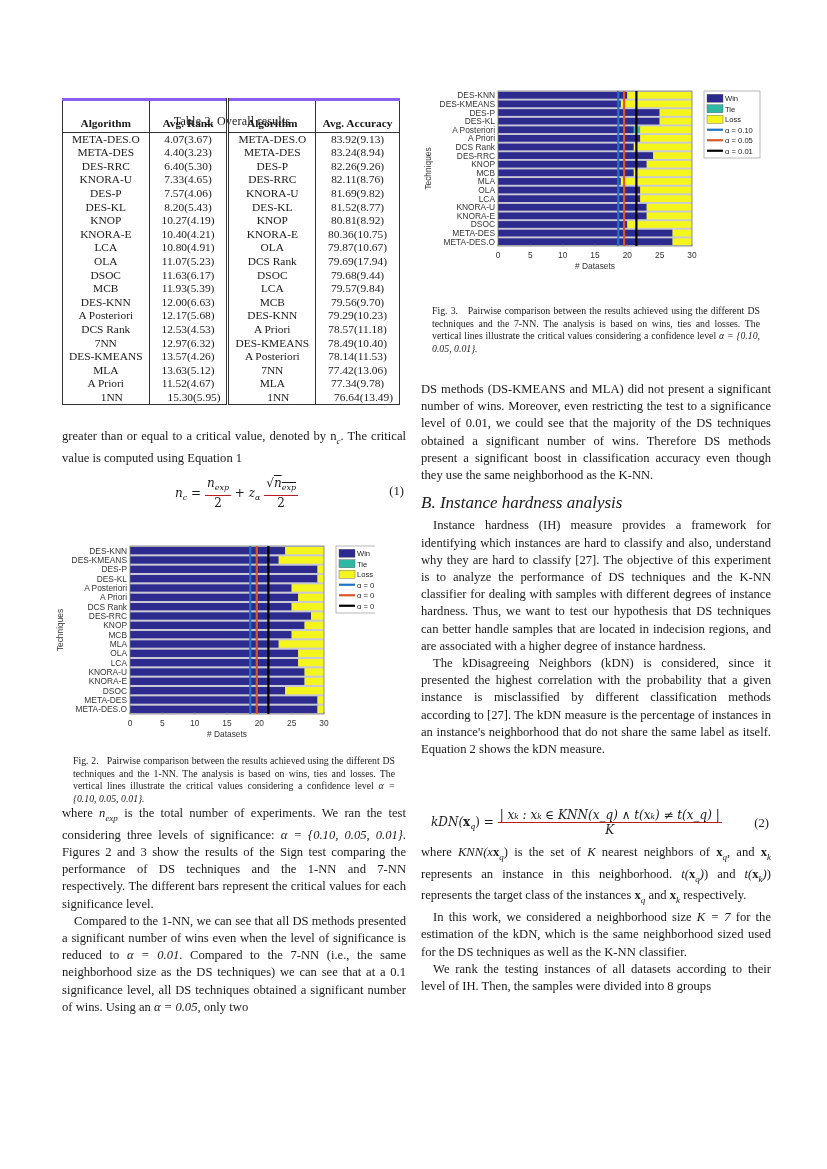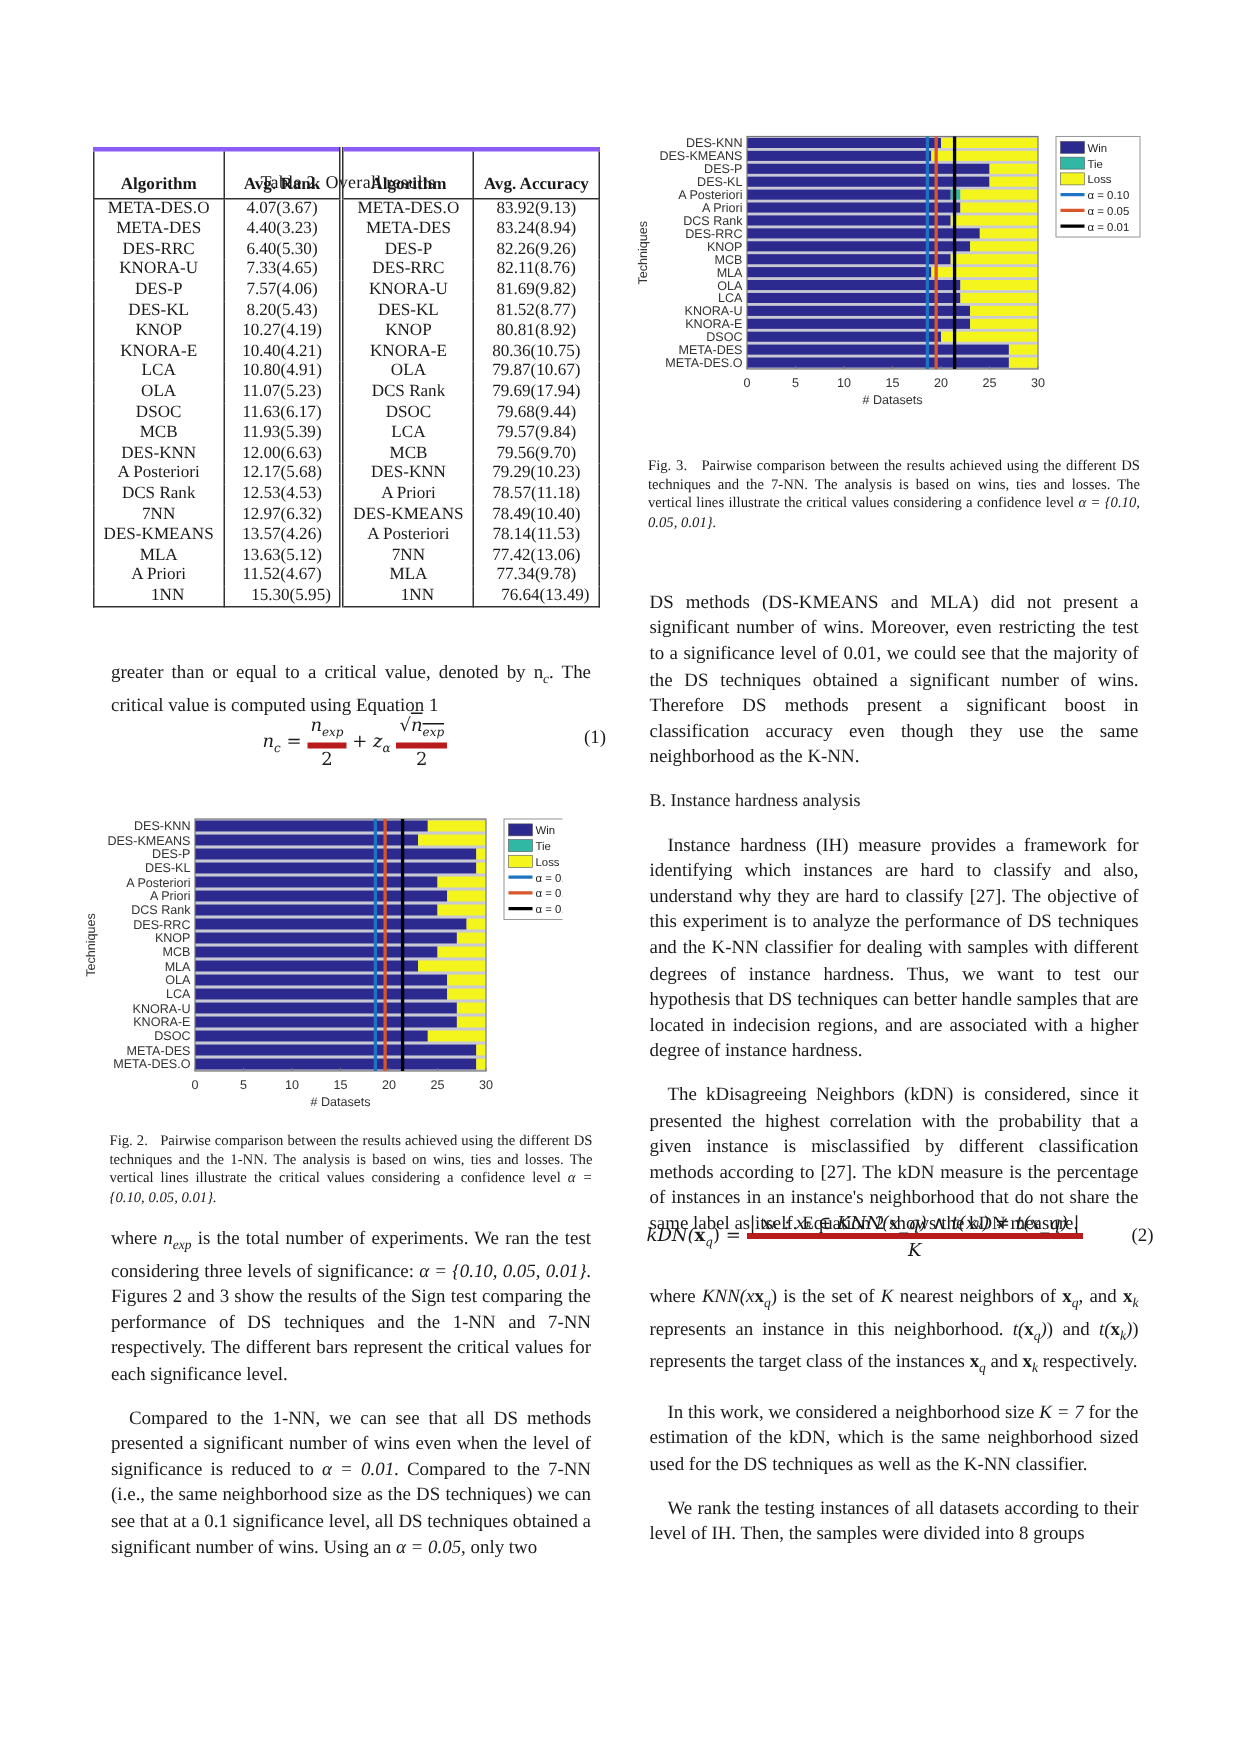--- a/index.html
+++ b/index.html
@@ -1,35 +1,35 @@
 <!DOCTYPE html>
 <html><head>
 <meta charset="utf-8">
 <style>
   html, body { margin: 0; padding: 0; background: #ffffff; }
   body { width: 827px; height: 1169px; position: relative; overflow: hidden;
          font-family: "Liberation Serif", "DejaVu Serif", serif; color: #1a1a1a; }
   .abs { position: absolute; }
   .col-text { font-size: 12.6px; line-height: 17.2px; text-align: justify; }
-  .col-text p { margin: 12px; }
+  .col-text p { margin: 0; }
   .indent { text-indent: 12px; }
   .caption { font-size: 9.8px; line-height: 12.6px; text-align: justify; }
   .caption p { margin: 11px; }
   .table-title { font-size: 12px; letter-spacing: 0.2px; text-align: center; margin-top: 42px; }
   table.results { border-collapse: collapse; font-size: 11.4px; line-height: 13.6px; }
   table.results th, table.results td { text-align: center; padding: 0 4px; border-left: 1px solid #333; border-right: 1px solid #333; font-weight: normal; white-space: nowrap; }
   table.results th { border-bottom: 1px solid #333; border-top: 3px solid #8b5cf6; padding-top: 16px; padding-bottom: 1px; font-weight: bold; }
   table.results tr:last-child td { border-bottom: 1px solid #333; padding-left: 16px; }
   table.results .dbl { border-left: 3px double #333; }
   .eq { font-family: "DejaVu Serif", serif; font-style: italic; font-size: 12px; }
   .eqnum { font-family: "Liberation Serif", serif; font-style: normal; font-size: 12.6px; }
   .frac { display: inline-block; vertical-align: middle; text-align: center; }
-  .frac .num { display: block; border-bottom: 4px solid #b91c1c; padding: 0 2px; line-height: 14px; text-align: right; }
+  .frac .num { display: block; border-bottom: 1px solid #b91c1c; padding: 0 2px; line-height: 14px; text-align: right; }
   .frac .den { display: block; line-height: 14px; }
-  .section-head { font-size: 12px; }
+  .section-head { font-style: italic; font-size: 17px; }
   svg text { font-family: "Liberation Sans", "DejaVu Sans", sans-serif; }
   i.m { font-style: italic; }
   b.v { font-weight: bold; font-style: normal; }
 </style>
 </head>
 <body>
 
 <div class="abs table-title" style="left:62px; top:72px; width:340px;">Table 2. Overall results</div>
 
 <table class="results abs" style="left:62px; top:98px; width:338px;">

